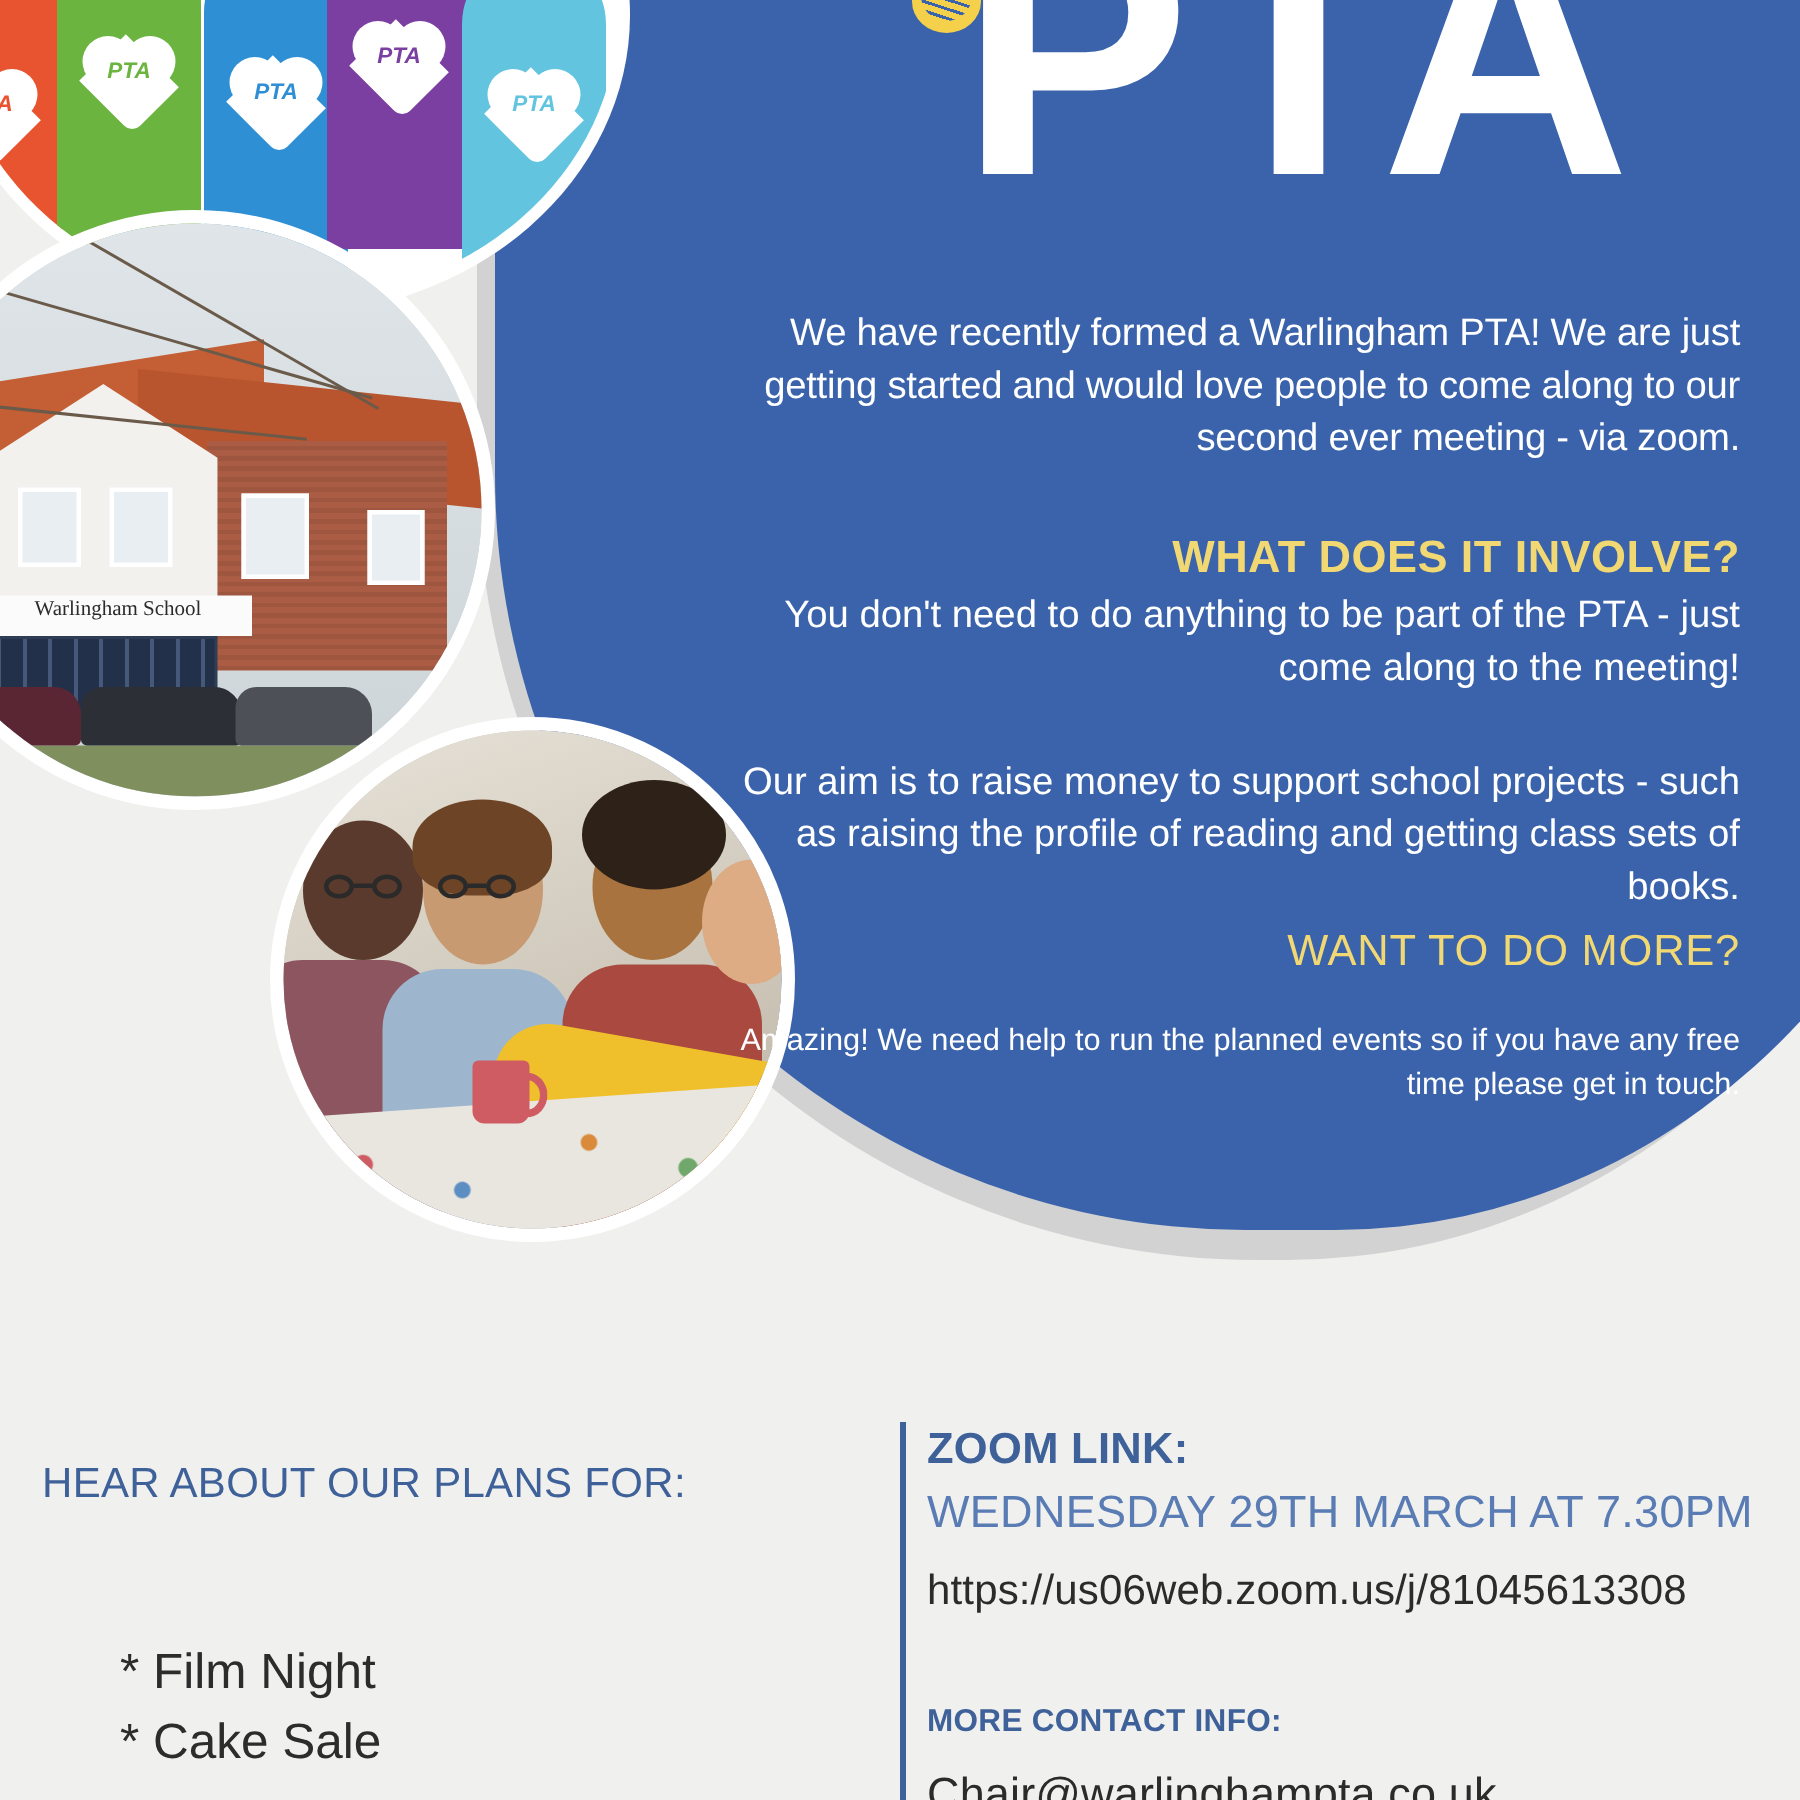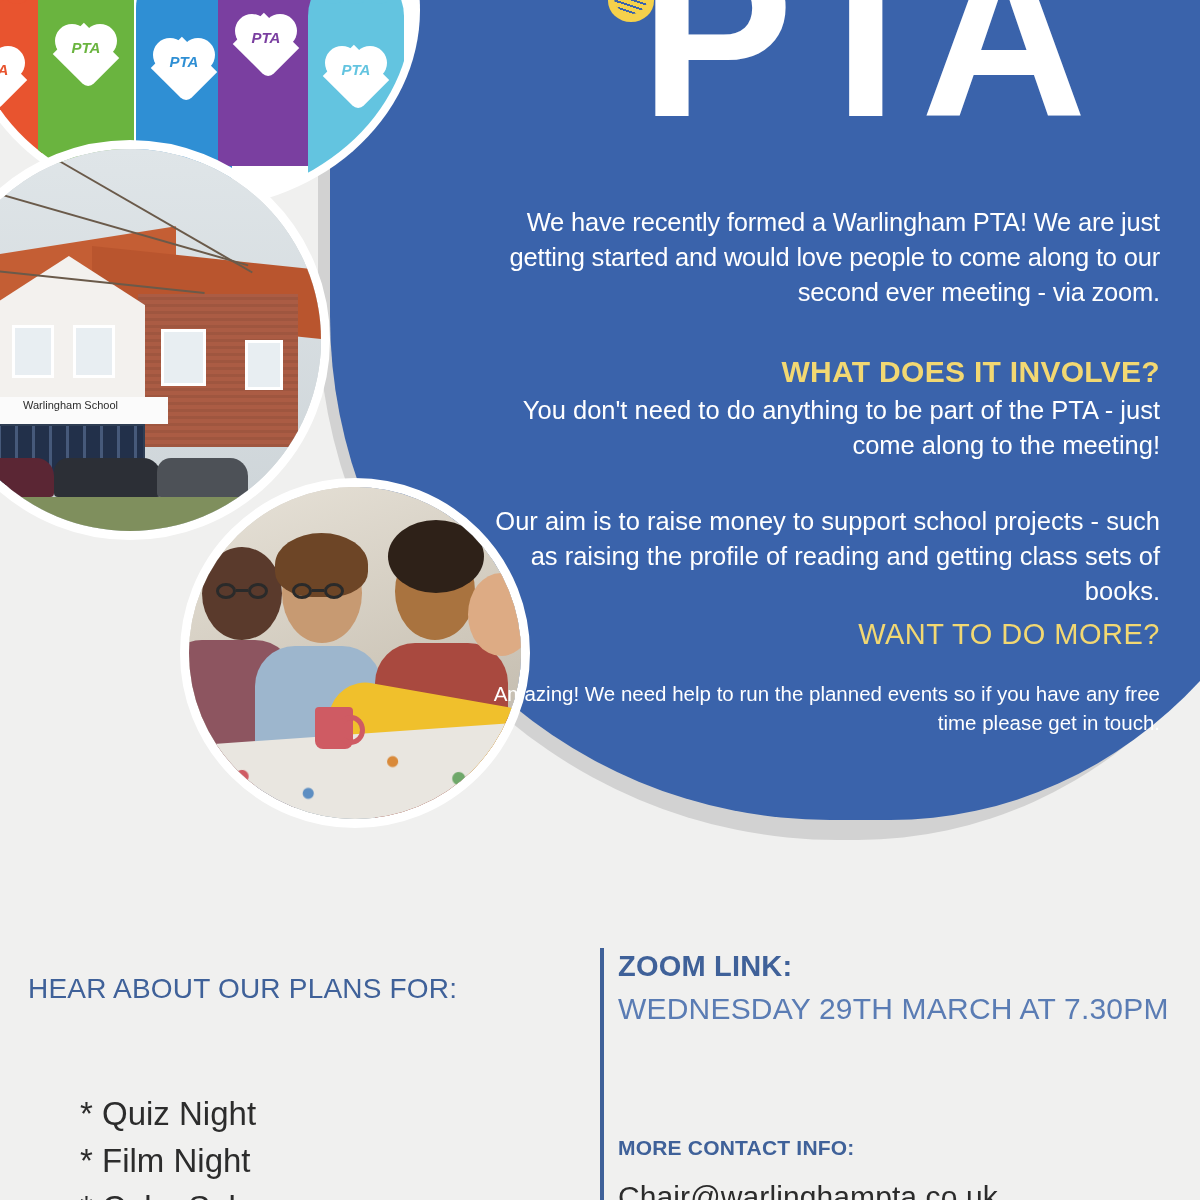--- a/index.html
+++ b/index.html
@@ -132,22 +132,22 @@
             background:#ab5c44; }
   .brick::after{content:"";position:absolute;inset:0;
             background:repeating-linear-gradient(0deg,rgba(0,0,0,.07) 0 3px,transparent 3px 7px);}
   .win { position:absolute; background:#e8eef2; border:3px solid #fff; }
   .w1{ left:19%; top:46%; width:11%; height:14%; }
   .w2{ left:35%; top:46%; width:11%; height:14%; }
   .w3{ left:58%; top:47%; width:12%; height:15%; }
   .w4{ left:80%; top:50%; width:10%; height:13%; }
   .sign-band { position:absolute; left:-2%; top:65%; width:62%; height:7%;
                background:#fbfbfb; }
-  .sign-txt { position:absolute; left:22%; top:65.5%; font-size:11px;
-              color:#2b2b2b; font-family:Liberation Sans, sans-serif; }
+  .sign-txt { position:absolute; left:22%; top:65.5%; font-size:14px;
+              color:#2b2b2b; font-family:Liberation Serif, serif; }
   .entry { position:absolute; left:-2%; top:72%; width:56%; height:16%;
            background:#2f3e54; }
   .entry::after{content:"";position:absolute;inset:2px;
            background:repeating-linear-gradient(90deg,#22304a 0 14px,#46597a 14px 17px);}
   .grass { position:absolute; left:0; bottom:0; width:100%; height:9%;
            background:#7f8f5d; }
   .car { position:absolute; bottom:9%; height:10%; border-radius:14px 18px 4px 4px; }
   .c1 { left:2%; width:28%; background:#5b2634; }
   .c2 { left:30%; width:28%; background:#2c2f36; }
   .c3 { left:57%; width:24%; background:#4d5157; }
@@ -403,24 +403,24 @@
 
   <div class="copy intro">We have recently formed a Warlingham PTA! We are just getting started and would love people to come along to our second ever meeting - via zoom.</div>
   <div class="copy body-involve">You don't need to do anything to be part of the PTA - just come along to the meeting!</div>
   <div class="copy body-aim">Our aim is to raise money to support school projects - such as raising the profile of reading and getting class sets of books.</div>
 
   <div class="copy head-more">WANT TO DO MORE?</div>
   <div class="copy body-more">Amazing! We need help to run the planned events so if you have any free time please get in touch.</div>
 
   <div class="plans-title">HEAR ABOUT OUR PLANS FOR:</div>
   <ul class="plans-list" id="plans-list">
-      <li>* Quiz Night</li>
       <li>* Film Night</li>
       <li>* Cake Sale</li>
     </ul>
 
   <div class="rule"></div>
   <div class="contact zoom-label">ZOOM LINK:</div>
   <div class="contact zoom-when">WEDNESDAY 29TH MARCH AT 7.30PM</div>
+  <div class="contact zoom-url">https://us06web.zoom.us/j/81045613308</div>
   <div class="contact contact-label">MORE CONTACT INFO:</div>
   <div class="contact contact-email">Chair@warlinghampta.co.uk</div>
 
 </div>
 
 </body></html>

